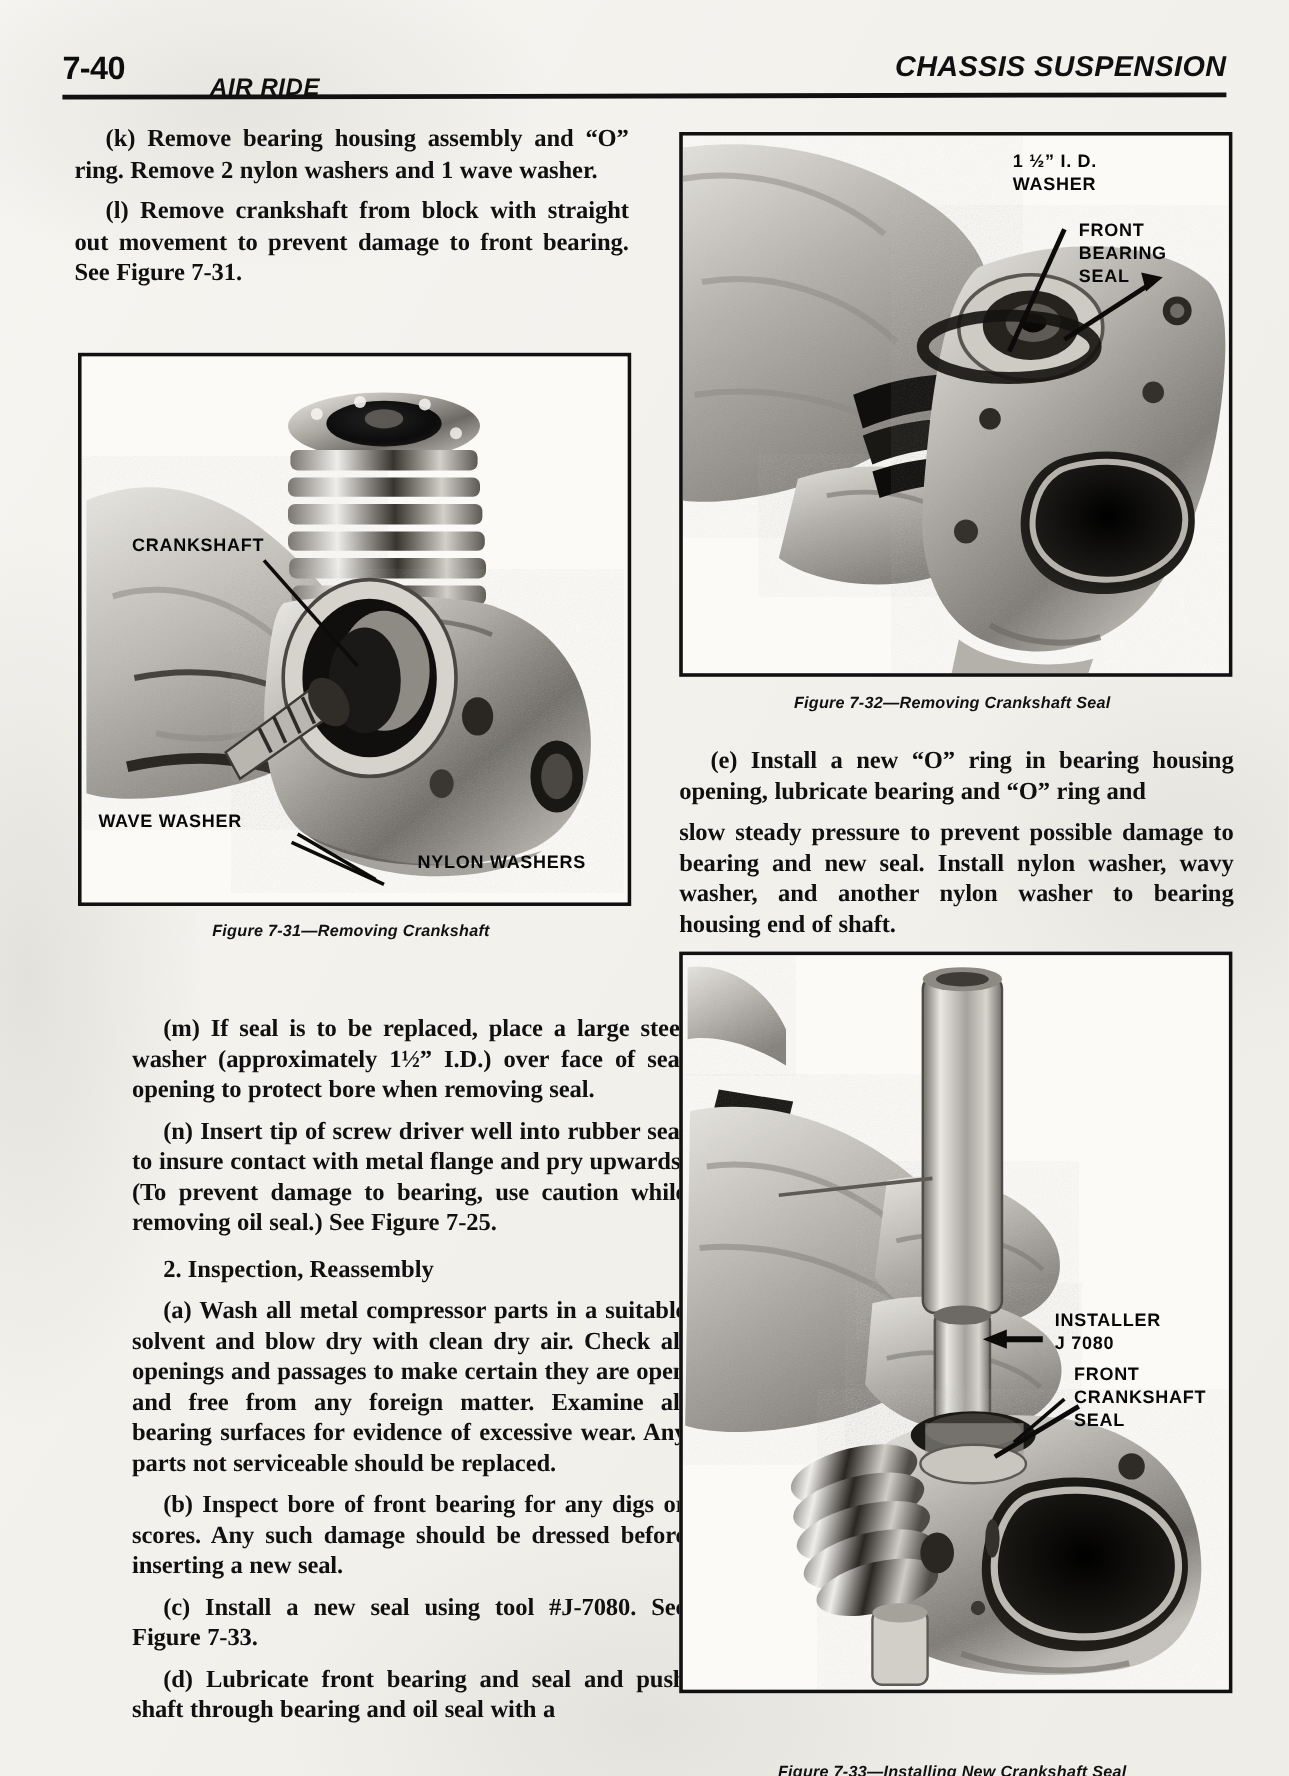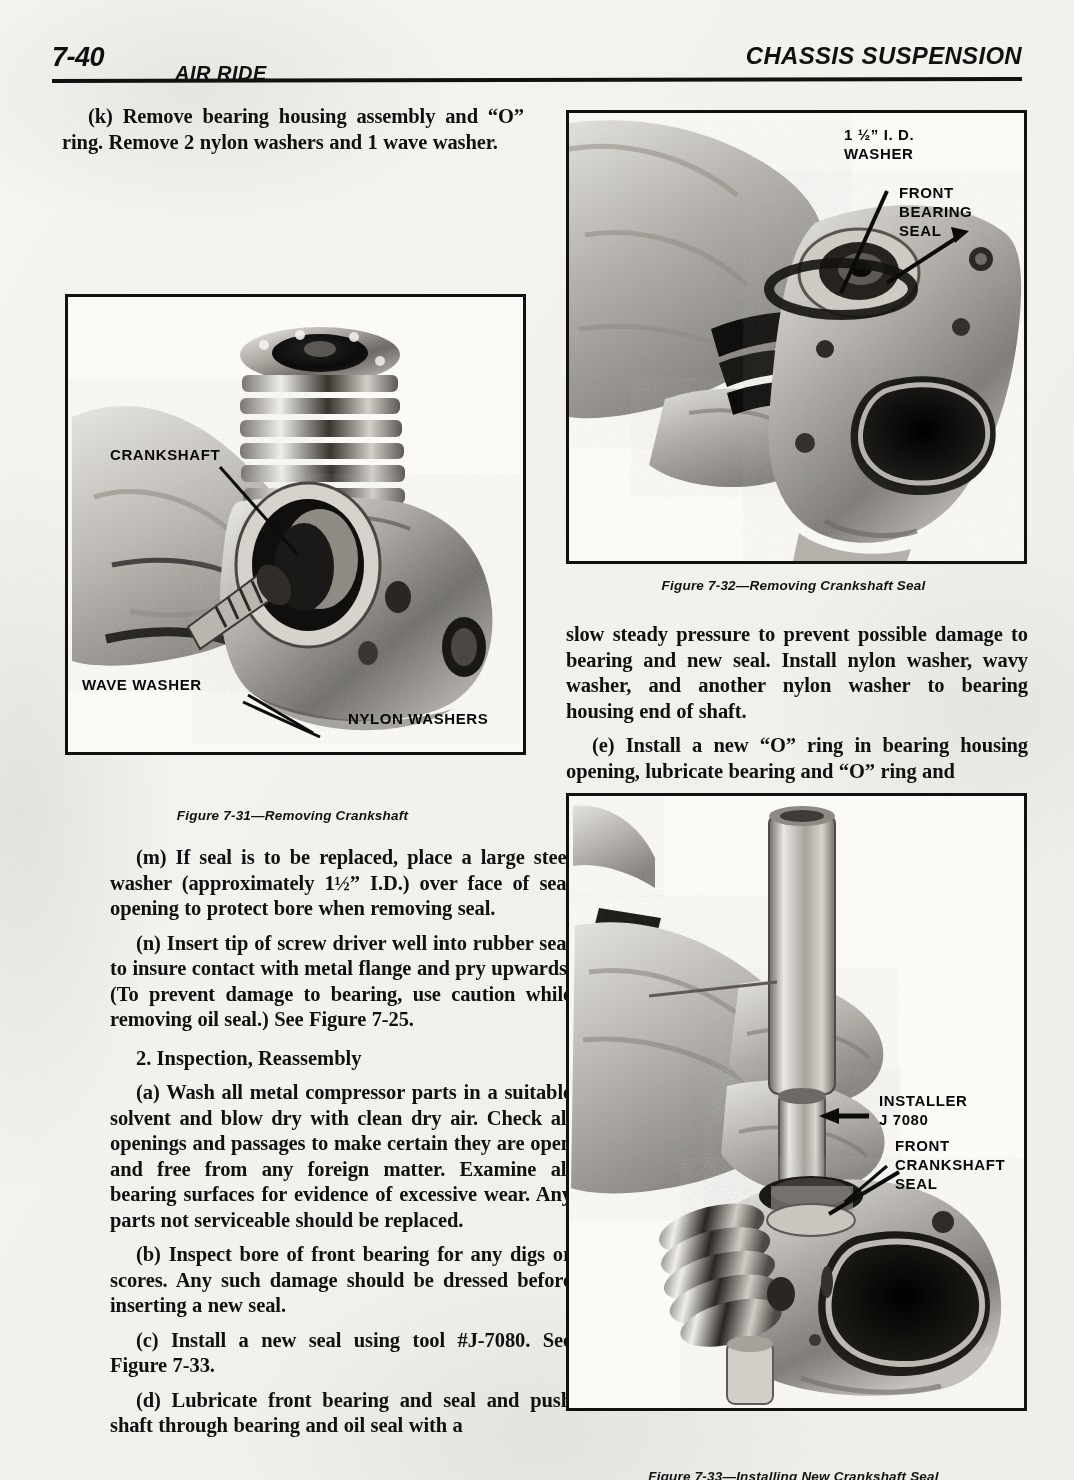--- a/index.html
+++ b/index.html
@@ -24,21 +24,21 @@
   }
   .page{position:absolute;inset:0;}
 
   
   .runhead{
     position:absolute;left:52px;top:42px;width:970px;height:42px;
   }
   .runhead .folio{
     position:absolute;left:0;top:0;
     font-family:"Liberation Sans", sans-serif;
-    font-weight:bold;font-style:italic;
+    font-weight:bold;
     font-size:27px;letter-spacing:-0.5px;
     color:#0d0d0d;
   }
   .runhead .secname{
     position:absolute;left:95px;top:20px;
     font-family:"Liberation Sans", sans-serif;
     font-weight:bold;font-style:italic;
     font-size:20px;letter-spacing:.5px;margin-left:28px;
   }
   .runhead .chaptitle{
@@ -114,20 +114,21 @@
 
   <div class="runhead">
     <span class="folio">7-40</span>
     <span class="secname">AIR RIDE</span>
     <span class="chaptitle">CHASSIS SUSPENSION</span>
   </div>
   <div class="runrule"></div>
 
   <div class="col col-left">
     <p class="body">(k) Remove bearing housing assembly and “O” ring. Remove 2 nylon washers and 1 wave washer.</p>
+    <p class="body">(l) Remove crankshaft from block with straight out movement to prevent damage to front bearing. See Figure 7-31.</p>
   </div>
 
   <div class="figbox" style="left:65px;top:294px;width:455px;height:455px;">
     <svg class="photo" width="455" height="455" viewBox="0 0 455 455">
       <defs>
         <linearGradient id="f31metal" x1="0" y1="0" x2="1" y2="1">
           <stop offset="0%" stop-color="#f0eeea"></stop>
             <stop offset="38%" stop-color="#a9a6a0"></stop>
           <stop offset="64%" stop-color="#6d6a65"></stop>
             <stop offset="100%" stop-color="#cfccc6"></stop>
@@ -220,21 +221,21 @@
       <polygon points="274,722 292,716 292,728" fill="#0d0c0b"></polygon>
       <path d="M349 700 L349 676 L356 676" fill="none" stroke="#0d0c0b" stroke-width="4"></path>
       <polygon points="366,676 348,670 348,682" fill="#0d0c0b"></polygon>
       <path d="M180 398 L245 436" fill="none" stroke="#0d0c0b" stroke-width="3"></path>
       <path d="M152 170 L230 258" fill="none" stroke="#0d0c0b" stroke-width="3"></path>
     </svg>
     <span class="callout" style="left:42px;top:148px;">CRANKSHAFT</span>
     <span class="callout" style="left:14px;top:378px;">WAVE WASHER</span>
     <span class="callout" style="left:280px;top:412px;">NYLON WASHERS</span>
   </div>
-  <div class="figcap" style="left:65px;top:768px;width:455px;margin-top:40px;">Figure 7-31—Removing Crankshaft</div>
+  <div class="figcap" style="left:65px;top:768px;width:455px;">Figure 7-31—Removing Crankshaft</div>
 
   <div class="col" style="left:62px;top:845px;width:462px;margin-left:48px;">
     <p class="body">(m) If seal is to be replaced, place a large steel washer (approximately 1½” I.D.) over face of seal opening to protect bore when removing seal.</p>
     <p class="body">(n) Insert tip of screw driver well into rubber seal to insure contact with metal flange and pry upwards. (To prevent damage to bearing, use caution while removing oil seal.) See Figure 7-25.</p>
     <p class="heading">2. Inspection, Reassembly</p>
     <p class="body">(a) Wash all metal compressor parts in a suitable solvent and blow dry with clean dry air. Check all openings and passages to make certain they are open and free from any foreign matter. Examine all bearing surfaces for evidence of excessive wear. Any parts not serviceable should be replaced.</p>
     <p class="body">(b) Inspect bore of front bearing for any digs or scores. Any such damage should be dressed before inserting a new seal.</p>
     <p class="body">(c) Install a new seal using tool #J-7080. See Figure 7-33.</p>
     <p class="body">(d) Lubricate front bearing and seal and push shaft through bearing and oil seal with a</p>
   </div>
@@ -309,22 +310,22 @@
     </svg>
     <span class="callout" style="left:275px;top:12px;">1 ½” I. D.
 WASHER</span>
     <span class="callout" style="left:330px;top:70px;">FRONT
 BEARING
 SEAL</span>
   </div>
   <div class="figcap" style="left:566px;top:578px;width:455px;">Figure 7-32—Removing Crankshaft Seal</div>
 
   <div class="col" style="left:566px;top:622px;width:462px;">
+    <p class="body">(e) Install a new “O” ring in bearing housing opening, lubricate bearing and “O” ring and</p>
     <p class="body noindent">slow steady pressure to prevent possible damage to bearing and new seal. Install nylon washer, wavy washer, and another nylon washer to bearing housing end of shaft.</p>
-    <p class="body">(e) Install a new “O” ring in bearing housing opening, lubricate bearing and “O” ring and</p>
   </div>
 
   <div class="figbox" style="left:566px;top:793px;width:455px;height:612px;">
     <svg class="photo" width="455" height="612" viewBox="0 0 455 612">
       <defs>
         <linearGradient id="f33hand" x1="0" y1="0" x2="0.5" y2="1">
           <stop offset="0%" stop-color="#e6e4df"></stop>
             <stop offset="50%" stop-color="#b6b3ad"></stop>
           <stop offset="100%" stop-color="#827f7a"></stop>
         </linearGradient>

